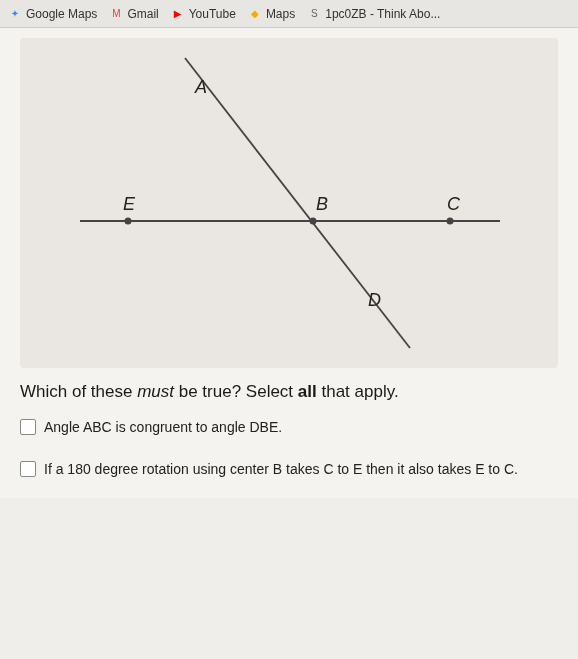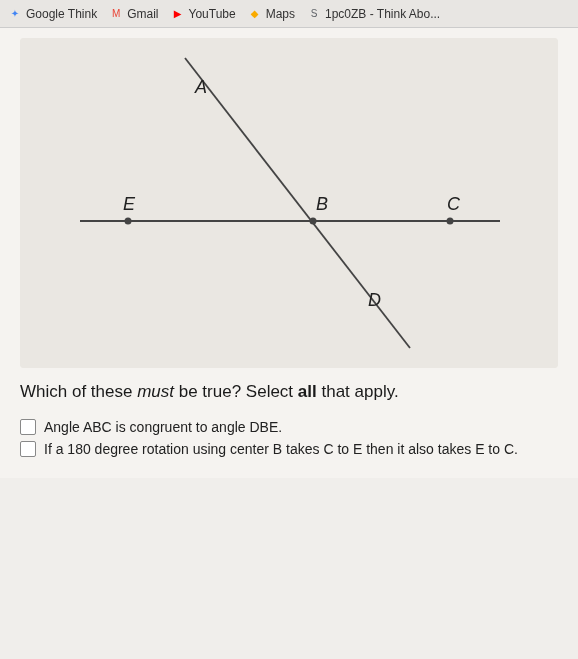--- a/index.html
+++ b/index.html
@@ -92,21 +92,21 @@
     }
 
     .question-text strong {
       font-weight: bold;
     }
 
     .options-list {
       list-style: none;
       display: flex;
       flex-direction: column;
-      gap: 3px;
+      gap: 23px;
     }
 
     .option-item {
       display: flex;
       align-items: flex-start;
       gap: 8px;
       font-size: 14px;
       color: #222;
       line-height: 1.4;
       cursor: pointer;
@@ -126,21 +126,21 @@
     .option-label {
       flex: 1;
     }
   </style>
 </head>
 <body>
 
 <div class="browser-bar">
   <span class="tab-item">
     <span class="favicon favicon-meet">✦</span>
-    <span>Google Think</span>
+    <span>Google Maps</span>
   </span>
   <span class="tab-item">
     <span class="favicon favicon-gmail">M</span>
     <span>Gmail</span>
   </span>
   <span class="tab-item">
     <span class="favicon favicon-yt">▶</span>
     <span>YouTube</span>
   </span>
   <span class="tab-item">

